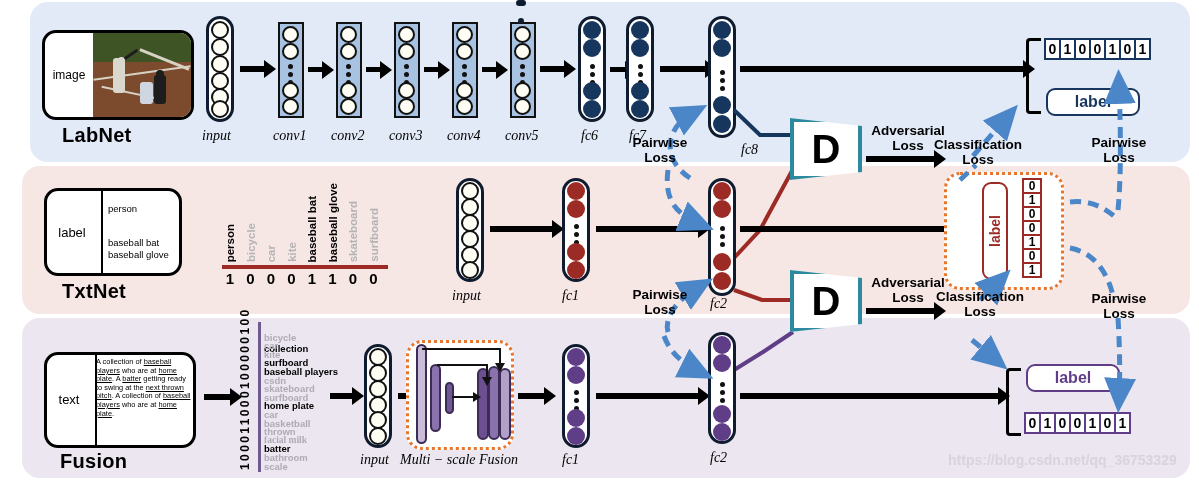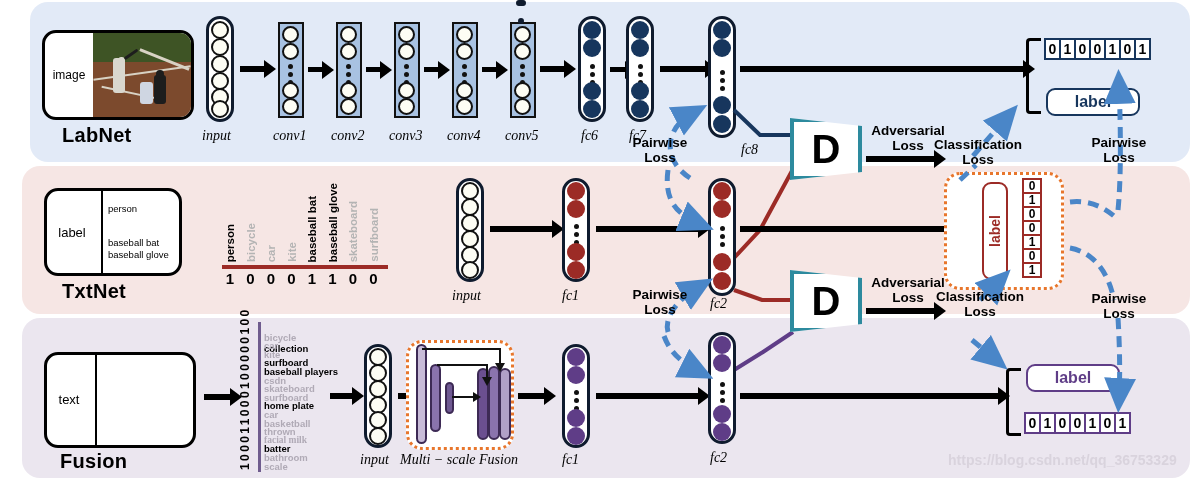--- a/index.html
+++ b/index.html
@@ -321,20 +321,25 @@
     <div class="b">0</div>
     <div class="b">1</div>
     <div class="b">0</div>
     <div class="b">1</div>
   </div>
 
   <div class="panel" style="left:44px;top:352px;width:152px;height:96px;">
     <div class="panel-div" style="left:48px;"></div>
   </div>
   <div class="panel-tag" style="left:46px;top:392px;width:46px;text-align:center;font-size:13px;">text</div>
+  <div class="textbody" style="left:96px;top:358px;width:96px;">
+    A collection of <span class="u">baseball players</span> who are at <span class="u">home plate</span>.
+    A <span class="u">batter</span> getting ready to swing at the <span class="u">next thrown pitch</span>.
+    A collection of <span class="u">baseball players</span> who are at <span class="u">home plate</span>.
+  </div>
   <div class="net-title" style="left:60px;top:450px;">Fusion</div>
 
   <div class="arrow" style="left:204px;top:394px;width:28px;"></div>
 
   <div class="vbits" style="left:238px;top:322px;height:148px;">100011000100000100</div>
   <div class="vsep" style="left:258px;top:322px;height:150px;"></div>
   <div id="txt-words">
       <div class="tokword" style="left: 264px; top: 344px; color: rgb(0, 0, 0);">collection</div>
       <div class="tokword" style="left: 264px; top: 332.6px; color: rgb(176, 170, 182);">bicycle</div>
       <div class="tokword" style="left: 264px; top: 341.2px; color: rgb(176, 170, 182);">car</div>

